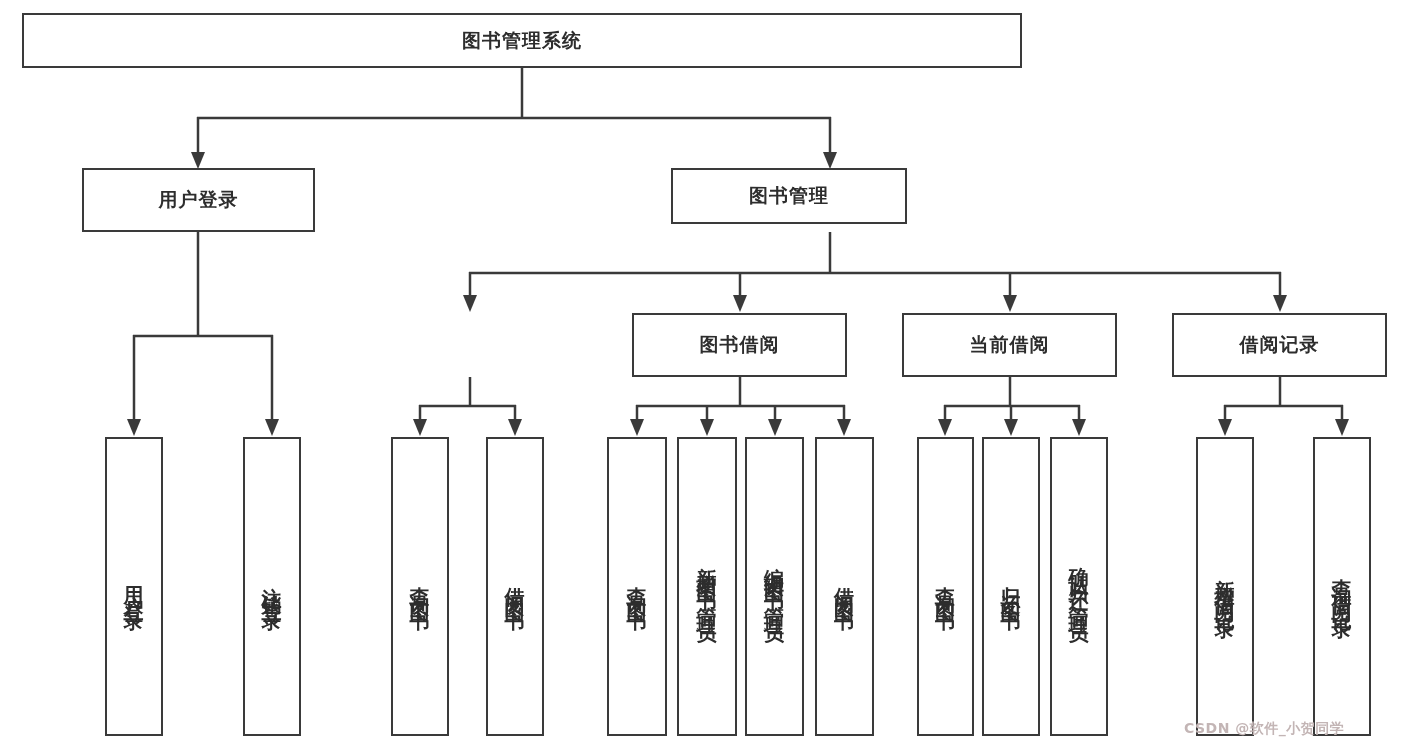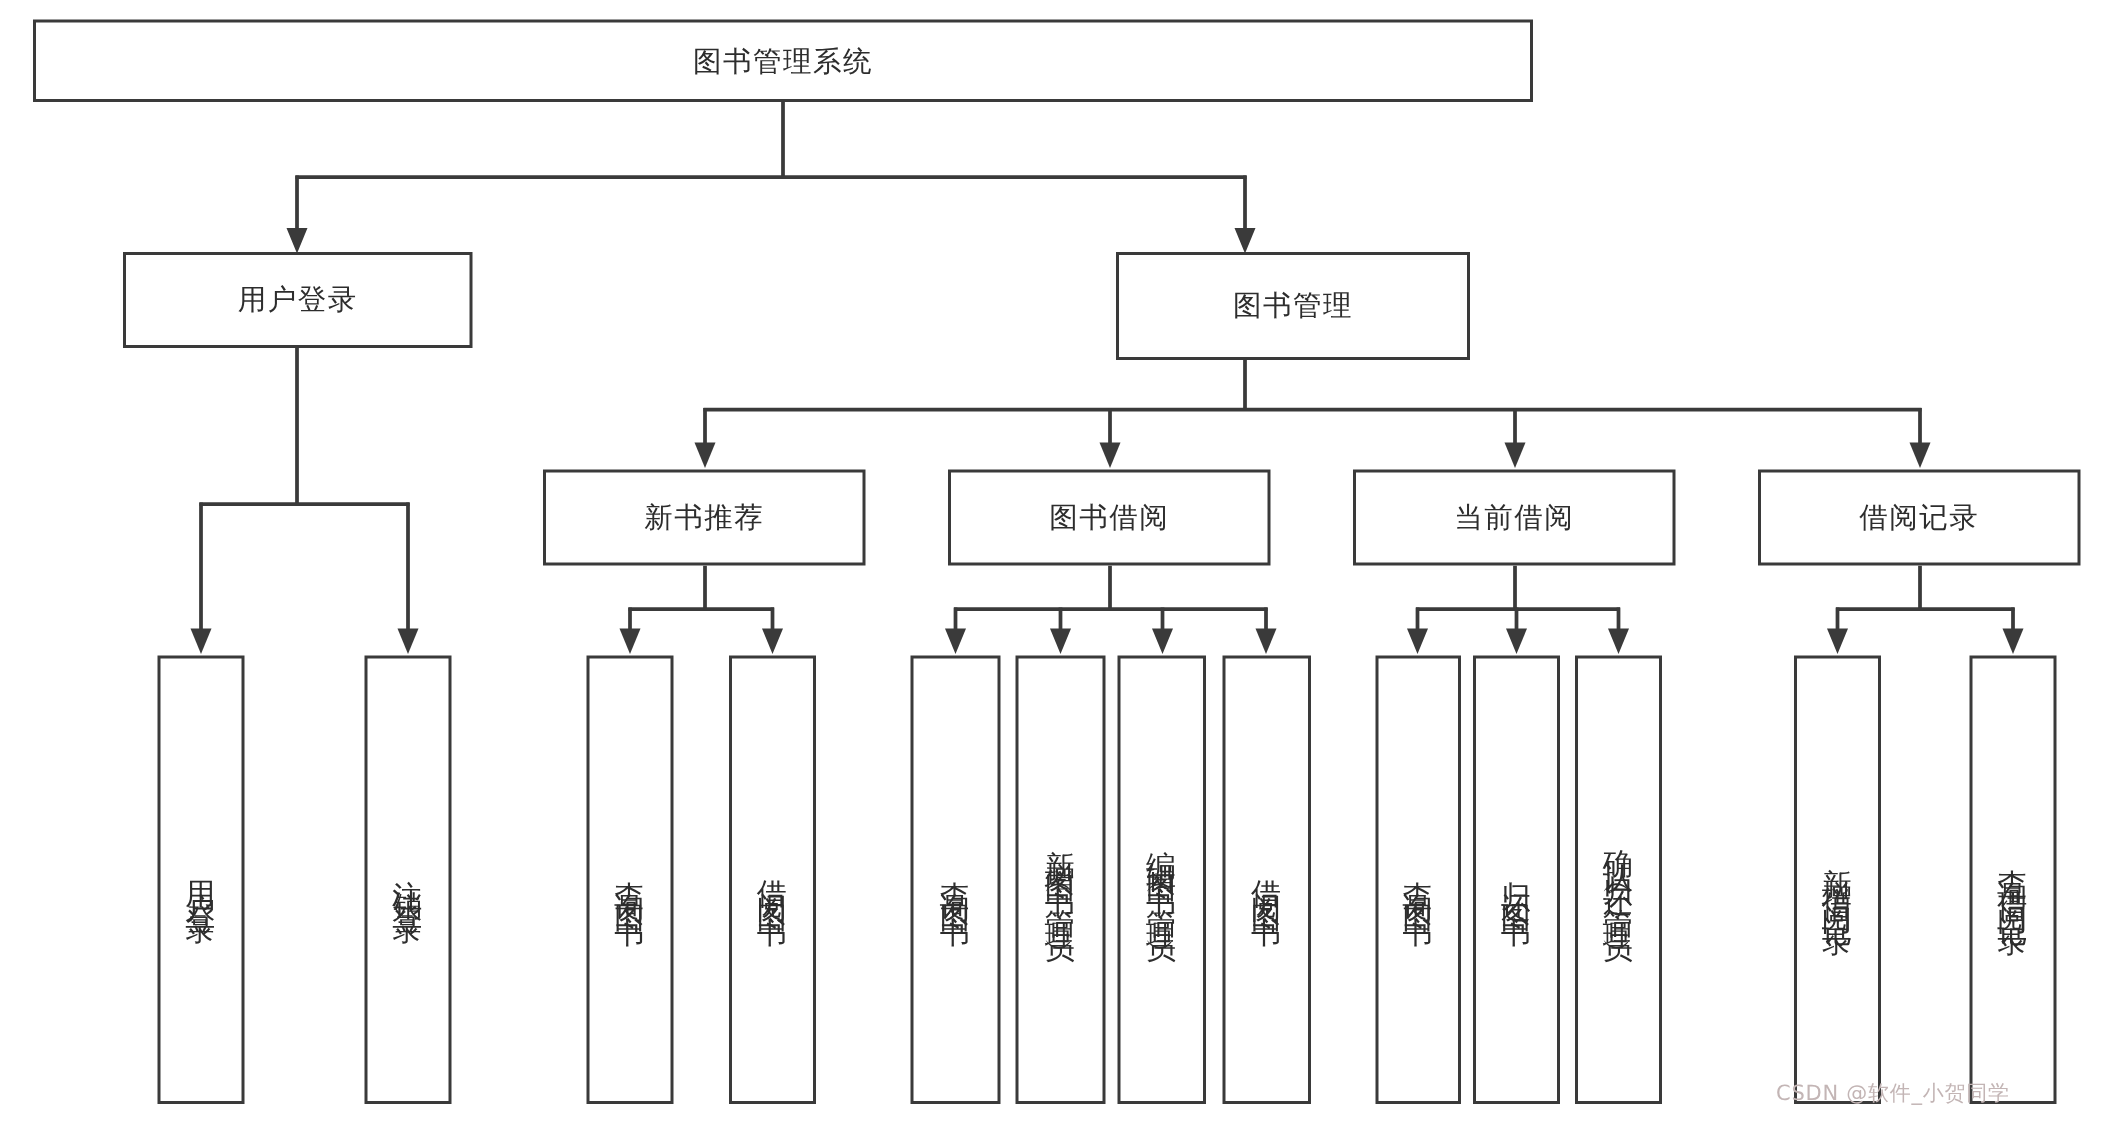--- a/index.html
+++ b/index.html
@@ -3,20 +3,21 @@
 <meta charset="utf-8">
 <style>
   html, body { margin: 0; padding: 0; background: #ffffff; }
   #canvas {
     position: relative;
     width: 1405px;
     height: 747px;
     background: #ffffff;
     overflow: hidden;
     font-family: "DejaVu Sans", "Liberation Sans", sans-serif;
+    font-weight: bold;
   }
   #connectors {
     position: absolute;
     left: 0; top: 0;
     width: 1405px; height: 747px;
   }
   .node {
     position: absolute;
     box-sizing: border-box;
     background: #ffffff;
@@ -117,23 +118,22 @@
       <polygon points="1004,419 1018,419 1011,436"></polygon>
       <polygon points="1072,419 1086,419 1079,436"></polygon>
       <polygon points="1218,419 1232,419 1225,436"></polygon>
       <polygon points="1335,419 1349,419 1342,436"></polygon>
     </g>
   </svg>
 
   <div class="node hbox" style="left:22px; top:13px; width:1000px; height:55px;">图书管理系统</div>
 
   <div class="node hbox" style="left:82px; top:168px; width:233px; height:64px;">用户登录</div>
-  <div class="node hbox" style="left:744px; top:168px; width:236px; height:72px;">图书管理</div>
+  <div class="node hbox" style="left:671px; top:168px; width:236px; height:56px;">图书管理</div>
 
-  <div class="node hbox" style="left:362px; top:313px; width:215px; height:64px;">新书推荐</div>
   <div class="node hbox" style="left:632px; top:313px; width:215px; height:64px;">图书借阅</div>
   <div class="node hbox" style="left:902px; top:313px; width:215px; height:64px;">当前借阅</div>
   <div class="node hbox" style="left:1172px; top:313px; width:215px; height:64px;">借阅记录</div>
 
   <div class="node vbox" style="left:105px; top:437px; width:58px; height:299px;">用户登录</div>
   <div class="node vbox" style="left:243px; top:437px; width:58px; height:299px;">注销登录</div>
 
   <div class="node vbox" style="left:391px; top:437px; width:58px; height:299px;">查询图书</div>
   <div class="node vbox" style="left:486px; top:437px; width:58px; height:299px;">借阅图书</div>
 

